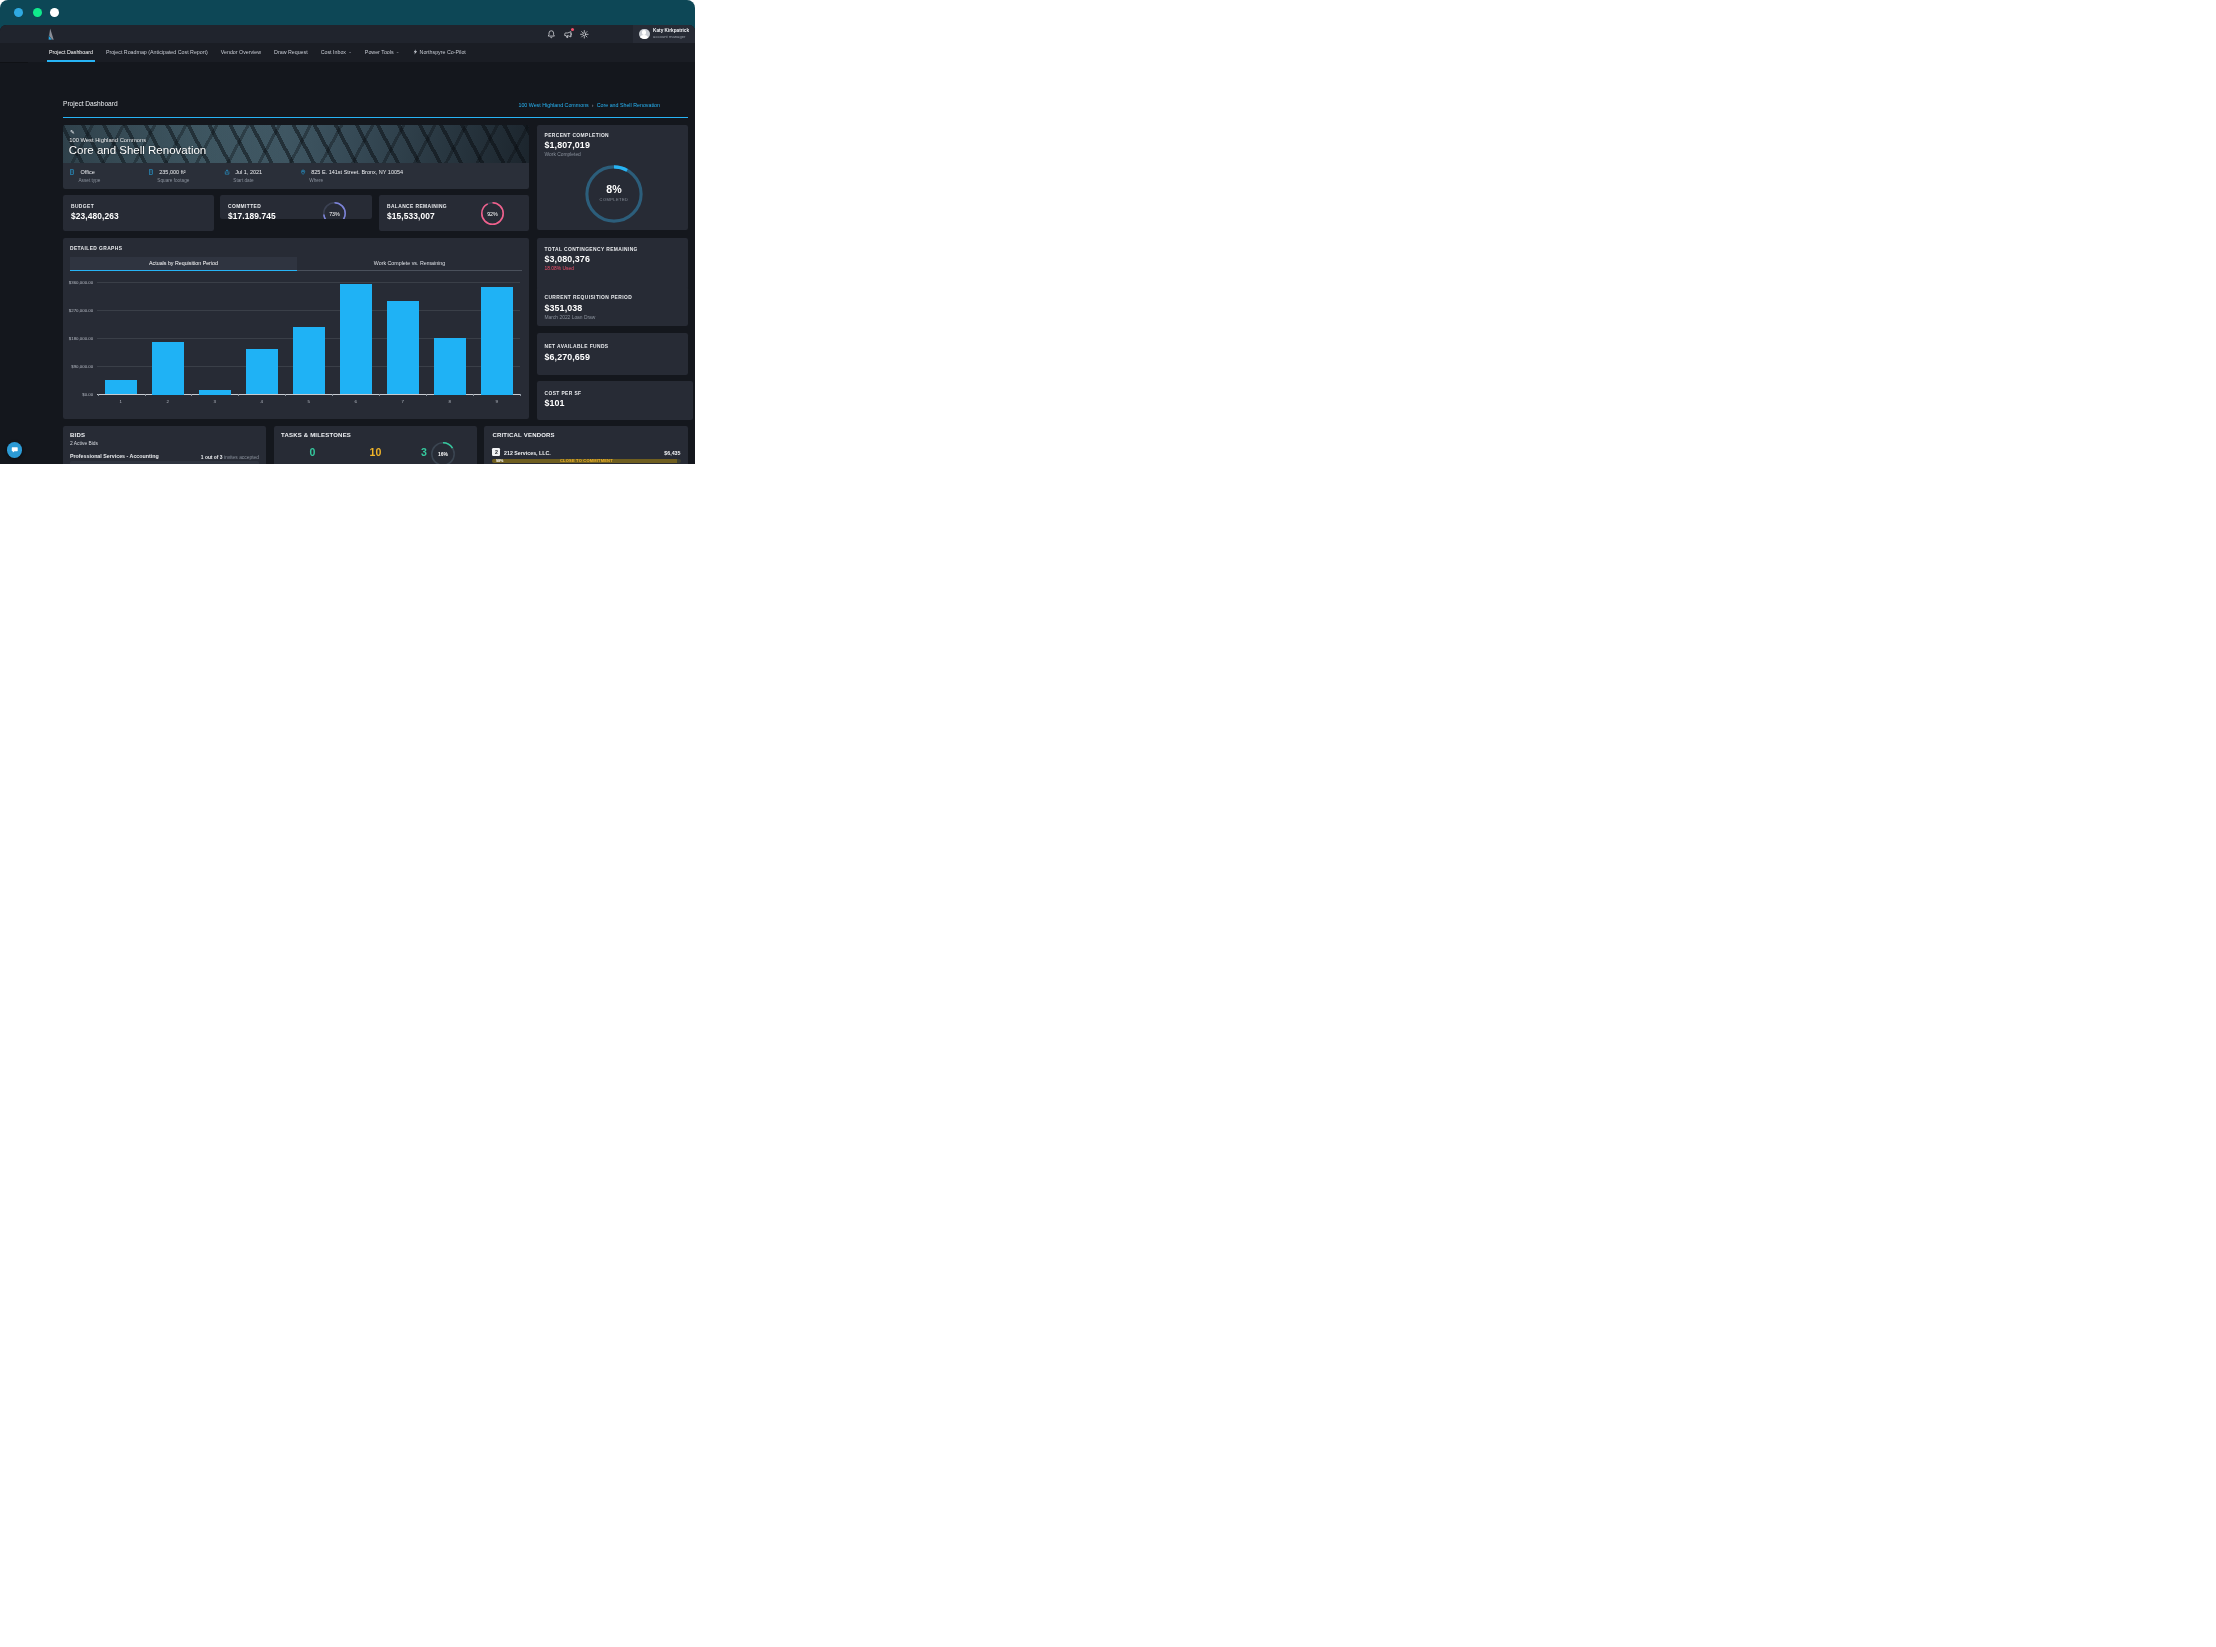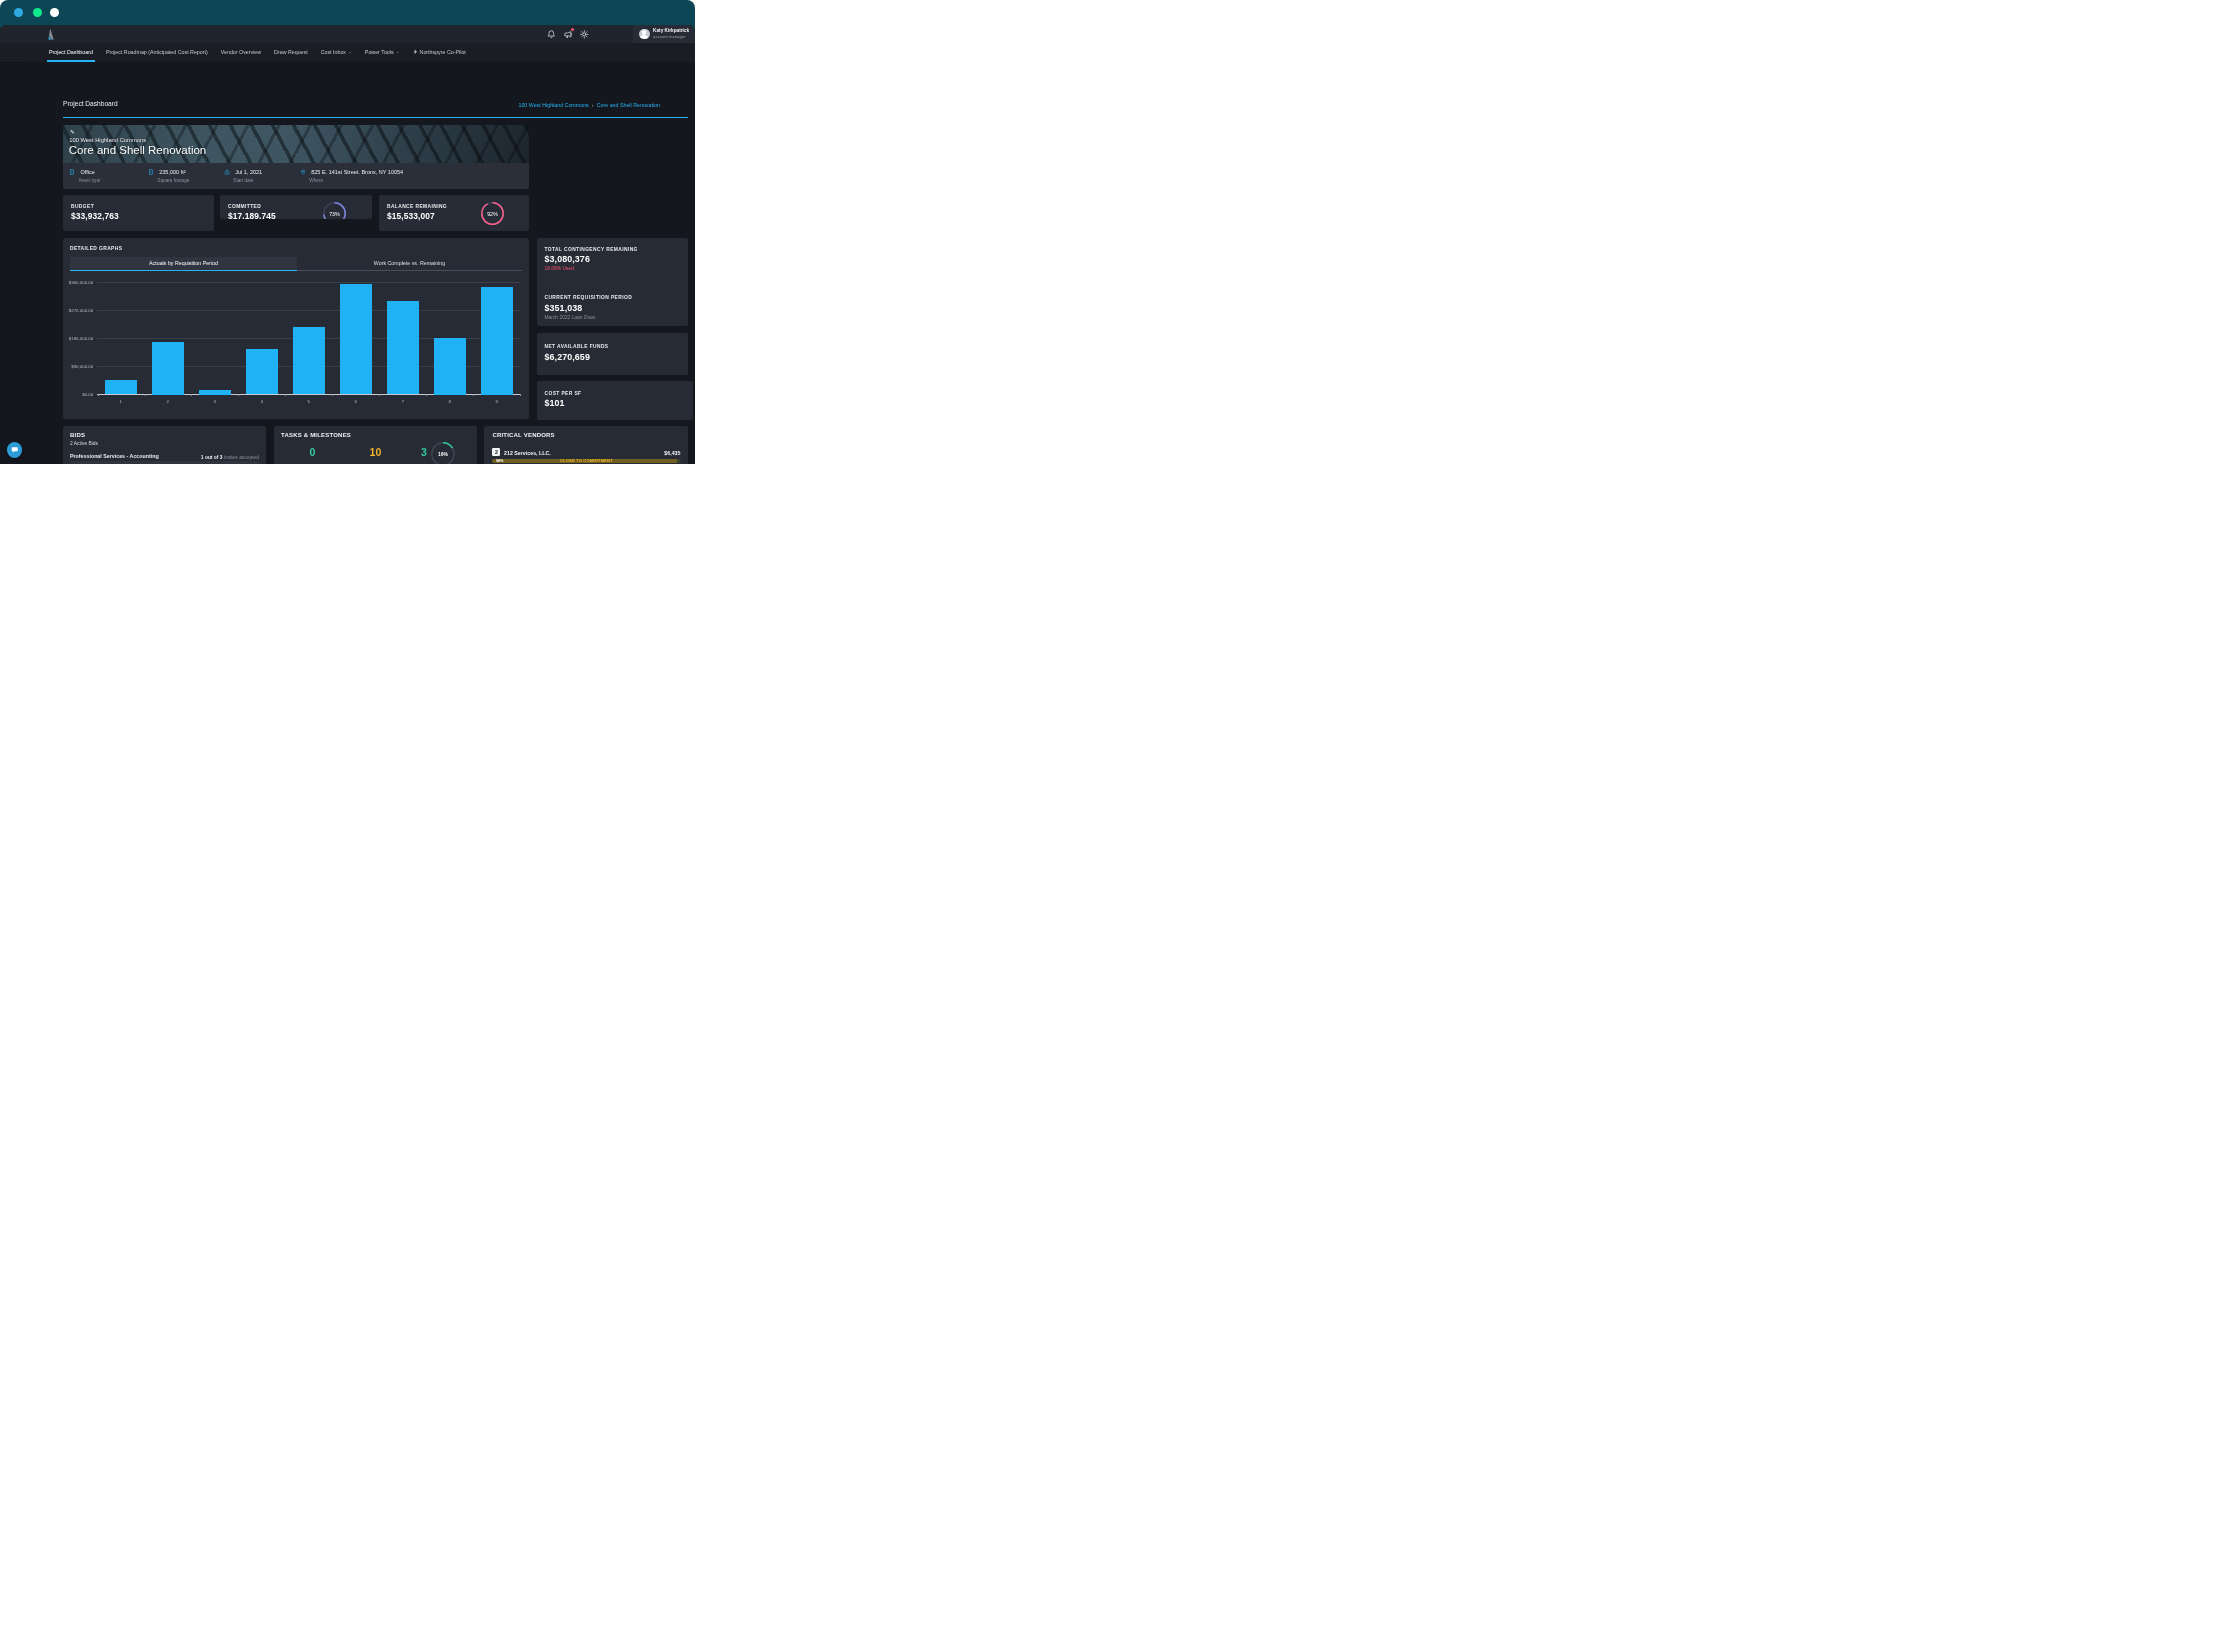--- a/index.html
+++ b/index.html
@@ -193,21 +193,21 @@
                 <path d="M12 21s-6.5-6-6.5-10.5a6.5 6.5 0 1 1 13 0C18.5 15 12 21 12 21z"></path>
                 <circle cx="12" cy="10" r="2.2"></circle>
               </svg></span>
           <span class="field-val">825 E. 141st Street. Bronx, NY 10054</span>
           <div class="field-lbl" style="margin:2.7px 0 0 9.3px;">Where</div>
         </div>
       </div>
 
       <div class="card" style="left:35px;top:133px;width:151px;height:36px;">
         <div class="abs sec-title" style="left:8px;top:8.9px;">BUDGET</div>
-        <div class="abs big-val" style="left:8px;top:16.4px;">$33,932,763</div>
+        <div class="abs big-val" style="left:8px;top:16.4px;">$23,480,263</div>
       </div>
       <div class="card" style="left:192px;top:133px;width:152px;height:24px;">
         <div class="abs sec-title" style="left:8px;top:8.9px;">COMMITTED</div>
         <div class="abs big-val" style="left:8px;top:16.4px;">$17,189,745</div>
         <svg class="abs" style="left:102px;top:5.8px;" width="25" height="25" viewBox="0 0 56 56">
           <circle class="track" cx="28" cy="28" r="24" stroke-width="3.5"></circle>
           <circle class="arc" cx="28" cy="28" r="24" stroke-width="3.5" stroke="#7C83D9" stroke-dasharray="110.08140658178635 40.715040790523716"></circle>
           <text class="ring-text" x="28" y="32.5" text-anchor="middle">73%</text>
         </svg>
       </div>
@@ -264,20 +264,31 @@
             <div class="xlab" style="left: 284px; top: 161px;">6</div>
             <div class="bar" style="left: 324px; width: 32px; top: 63px; height: 93px; background: rgb(31, 178, 245);"></div>
             <div class="xlab" style="left: 331px; top: 161px;">7</div>
             <div class="bar" style="left: 371px; width: 32px; top: 100px; height: 57px; background: rgb(31, 178, 245);"></div>
             <div class="xlab" style="left: 378px; top: 161px;">8</div>
             <div class="bar" style="left: 418px; width: 32px; top: 49px; height: 108px; background: rgb(31, 178, 245);"></div>
             <div class="xlab" style="left: 425px; top: 161px;">9</div>
           </div>
       </div>
 
+      <div class="card" style="left:509px;top:63px;width:151px;height:105px;">
+        <div class="abs sec-title" style="left:7.5px;top:8px;">PERCENT COMPLETION</div>
+        <div class="abs big-val" style="left:7.5px;top:15px;font-size:8.9px;">$1,807,019</div>
+        <div class="abs note" style="left:7.5px;top:26.6px;">Work Completed</div>
+        <svg class="abs" style="left:47px;top:39px;" width="60" height="60" viewBox="0 0 135 135">
+          <circle cx="67.5" cy="67.5" r="61" fill="none" stroke-width="7" stroke="#2C5E7B"></circle>
+          <circle class="arc" cx="67.5" cy="67.5" r="61" stroke-width="7" stroke="#27B4F5" stroke-dasharray="30.66194429903638 352.61235943891836"></circle>
+          <text x="67.5" y="66" text-anchor="middle" style="font-size:24px;font-weight:700;fill:#FFF;">8%</text>
+          <text x="67.5" y="84" text-anchor="middle" style="font-size:9px;fill:#8A919C;letter-spacing:1px;">COMPLETED</text>
+        </svg>
+      </div>
       <div class="card" style="left:509px;top:176px;width:151px;height:58px;">
         <div class="abs sec-title" style="left:7.5px;top:8.9px;">TOTAL CONTINGENCY REMAINING</div>
         <div class="abs big-val" style="left:7.5px;top:16.4px;font-size:8.9px;">$3,080,376</div>
         <div class="abs note" style="left: 7.5px; top: 28px; color: rgb(244, 81, 108);">18.08% Used</div>
       </div>
       <div class="card" style="left:509px;top:225px;width:151px;height:39px;">
         <div class="abs sec-title" style="left:7.5px;top:8.4px;">CURRENT REQUISITION PERIOD</div>
         <div class="abs big-val" style="left:7.5px;top:16px;font-size:8.9px;">$351,038</div>
         <div class="abs note" style="left:7.5px;top:27.5px;">March 2022 Loan Draw</div>
       </div>

